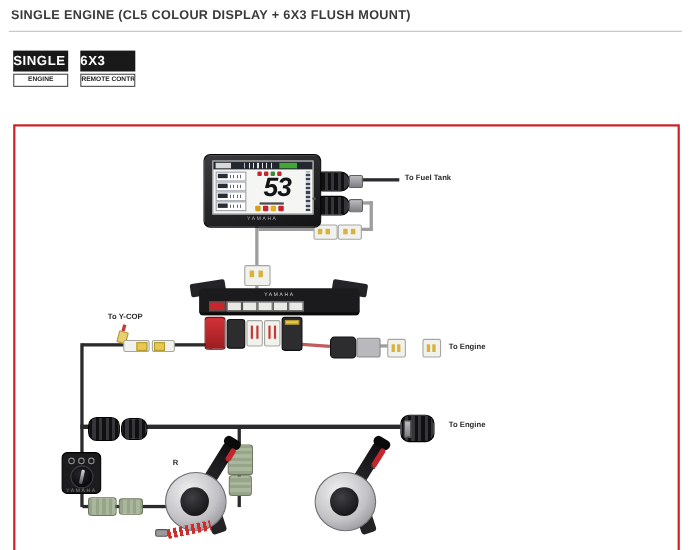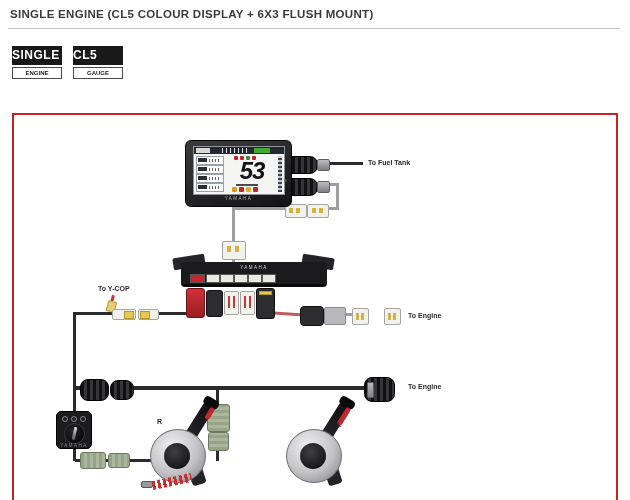--- a/index.html
+++ b/index.html
@@ -97,22 +97,22 @@
 
   <div class="abs title">SINGLE ENGINE (CL5 COLOUR DISPLAY + 6X3 FLUSH MOUNT)</div>
   <div class="abs rule"></div>
 
   <div class="abs badges">
     <div class="badge">
       <div class="badge-top">SINGLE</div>
       <div class="badge-bot">ENGINE</div>
     </div>
     <div class="badge">
-      <div class="badge-top">CL5</div>
-      <div class="badge-bot">GAUGE</div>
+      <div class="badge-top">6X3</div>
+      <div class="badge-bot">REMOTE CONTROL</div>
     </div>
   </div>
 
   <div class="abs frame">
 
     <div class="cabg" style="left:218px;top:90px;width:3px;height:38px;"></div>
     <div class="cabg" style="left:221px;top:92px;width:51px;height:3px;"></div>
     <div class="cab" style="left:313px;top:47px;width:36px;height:3px;"></div>
     <div class="cabg" style="left:313px;top:68px;width:12px;height:3px;"></div>
     <div class="cabg" style="left:322px;top:68px;width:3px;height:27px;"></div>

